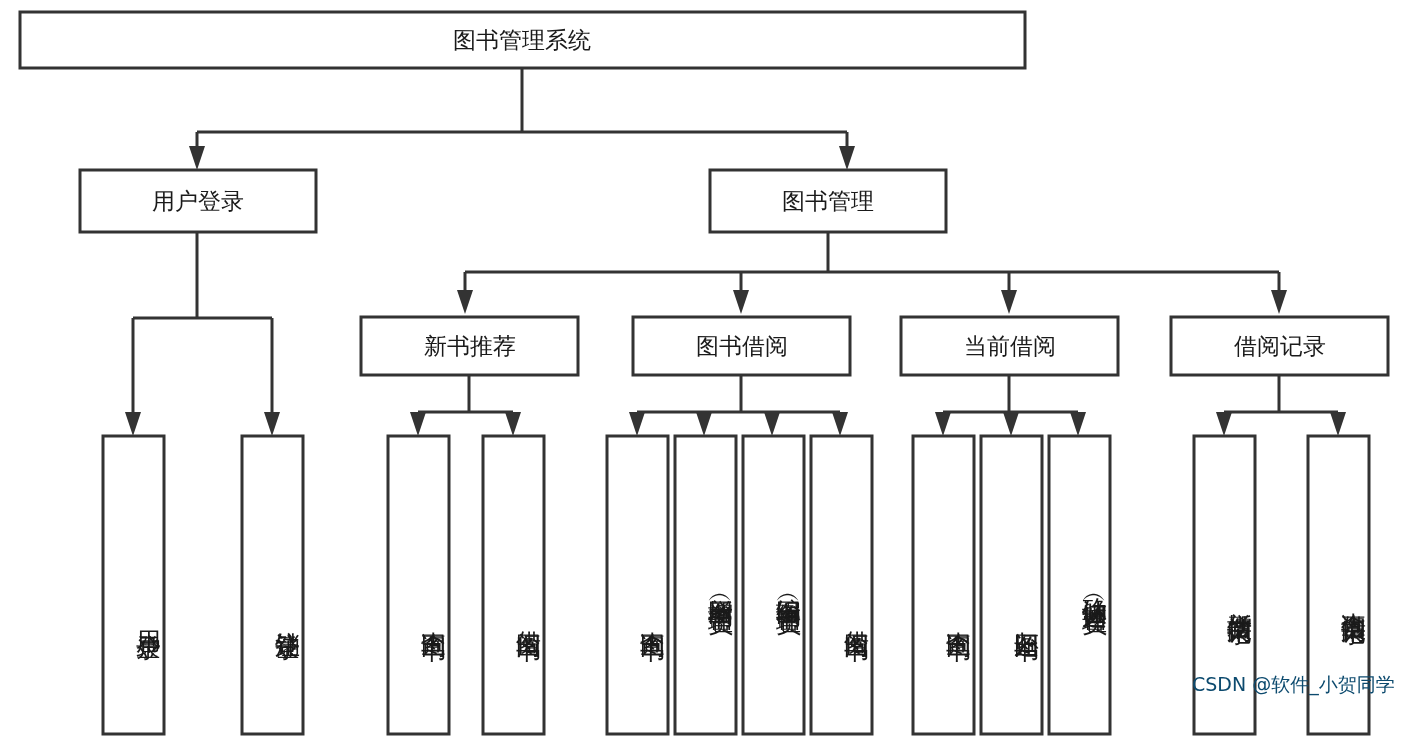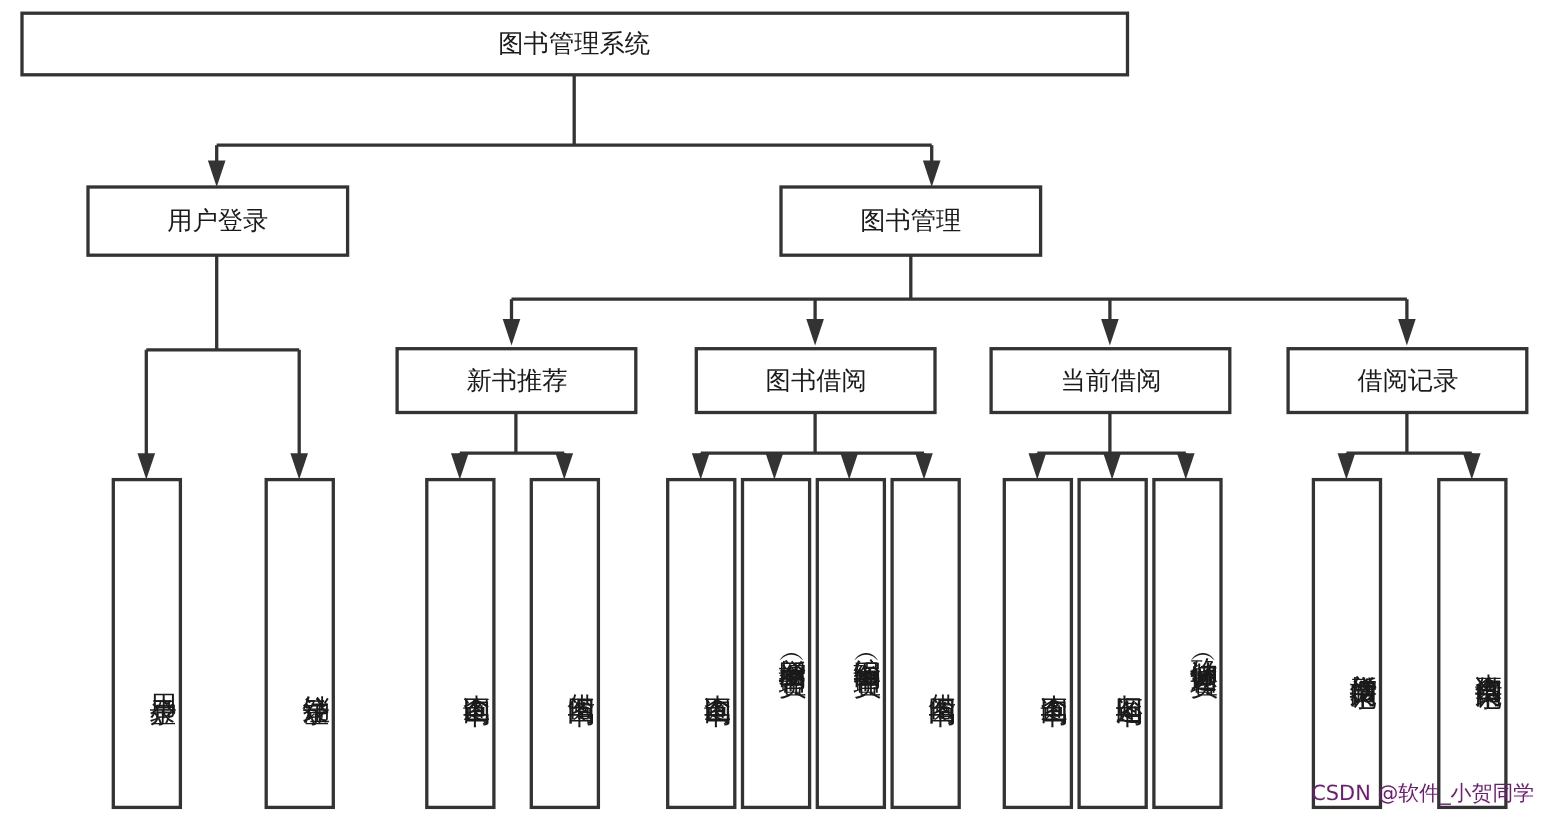--- a/index.html
+++ b/index.html
@@ -61,24 +61,24 @@
     white-space: nowrap;
     display: flex;
     align-items: flex-start;
     justify-content: center;
     pointer-events: none;
     user-select: none;
   }
   .watermark {
     position: absolute;
     left: 1192px;
-    top: 708px;
+    top: 672px;
     font-family: "DejaVu Sans", "Liberation Sans", sans-serif;
     font-size: 19px;
-    color: #701a75;
+    color: #0c4a6e;
     white-space: nowrap;
     user-select: none;
   }
 </style>
 </head>
 <body>
 
 <div id="diagram-root">
 
   <svg class="canvas" viewBox="0 0 1405 747">

